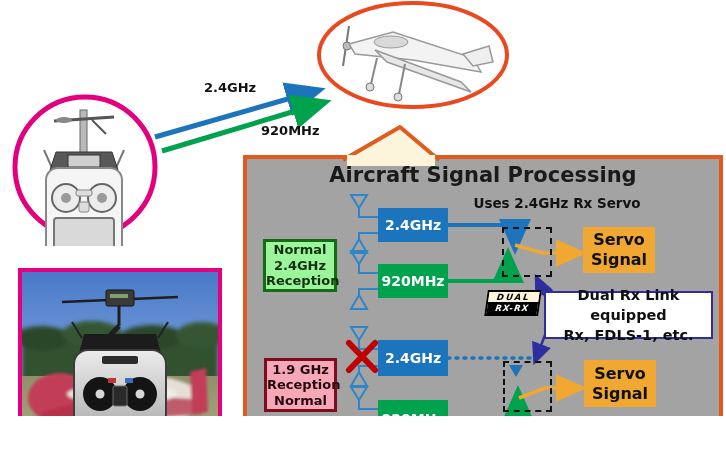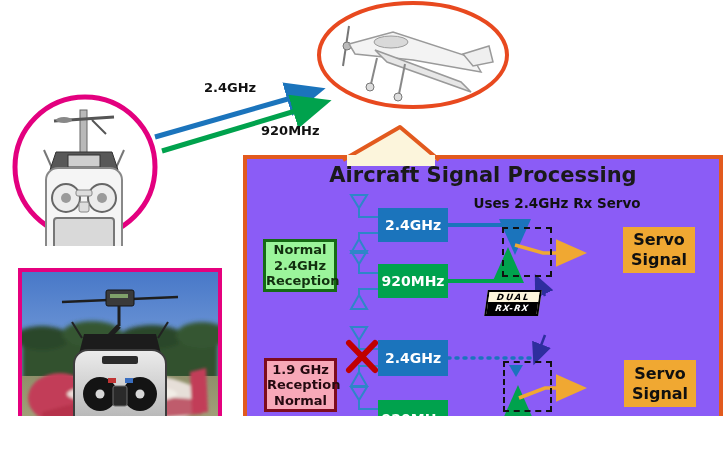--- a/index.html
+++ b/index.html
@@ -5,21 +5,21 @@
   html,body{margin:0;padding:0;background:#fff;}
   body{font-family:"DejaVu Sans","Liberation Sans",sans-serif;}
   #stage{position:relative;width:726px;height:416px;background:#fff;overflow:hidden;}
   .abs{position:absolute;}
 
   
   .link-label{position:absolute;font-size:13px;font-weight:bold;color:#111;}
 
   
   #panel{position:absolute;left:243px;top:155px;width:472px;height:305px;
-         background:#8b5cf6;border:4px solid #E25A1E;}
+         background:#a3a3a3;border:4px solid #E25A1E;}
   #panel-tail{position:absolute;left:330px;top:118px;width:120px;height:48px;z-index:5;}
   .panel-title{position:absolute;left:0;top:4px;width:100%;text-align:center;
                font-size:21px;font-weight:bold;color:#1a1a1a;letter-spacing:0px;}
 
   .case-box{position:absolute;text-align:center;font-weight:bold;font-size:13px;line-height:15.5px;
             display:flex;flex-direction:column;justify-content:center;}
   #normal-box{left:16px;top:68px;width:68px;height:47px;background:#9BF59B;
               border:3px solid #156B15;color:#12300f;margin-top:12px;}
   #failure-box{left:17px;top:199px;width:67px;height:48px;background:#F7A8B8;
                border:3px solid #7D0C1E;color:#240a10;}
@@ -31,21 +31,21 @@
   #rx24-n{top:49px;height:34px;}
   #rx920-n{top:105px;height:34px;}
   #rx24-f{top:181px;height:36px;}
   #rx920-f{top:241px;height:37px;}
 
   .switch-box{position:absolute;border:2px dashed #111;background:transparent;}
   #switch1{left:255px;top:68px;width:46px;height:46px;}
   #switch2{left:256px;top:202px;width:45px;height:47px;}
 
   .servo-box{position:absolute;width:72px;background:#F0A832;color:#101010;text-align:center;
-             font-weight:bold;font-size:16px;line-height:20px;display:flex;flex-direction:column;justify-content:center;margin-left:40px;}
+             font-weight:bold;font-size:16px;line-height:20px;display:flex;flex-direction:column;justify-content:center;}
   #servo1{left:336px;top:68px;height:46px;}
   #servo2{left:337px;top:201px;height:47px;}
 
   .uses-text{position:absolute;font-size:13.5px;font-weight:bold;color:#111;width:220px;text-align:center;}
   #uses24{left:200px;top:36px;}
   #uses920{left:207px;top:262px;}
 
   #dual-note{position:absolute;left:297px;top:132px;width:165px;height:44px;background:#fff;
              border:2px solid #2E2E9E;color:#101010;font-size:14.5px;font-weight:bold;
              text-align:center;line-height:20px;display:flex;flex-direction:column;justify-content:center;}
@@ -216,20 +216,24 @@
       <span>Servo</span>
       <span>Signal</span>
     </div>
     <div id="servo2" class="servo-box">
       <span>Servo</span>
       <span>Signal</span>
     </div>
 
     <div id="uses24" class="uses-text">Uses 2.4GHz Rx Servo</div>
 
+    <div id="dual-note">
+      <span>Dual Rx Link equipped</span>
+      <span>Rx, FDLS-1, etc.</span>
+    </div>
 
     <div id="dual-logo">
       <div class="logo-top">DUAL</div>
       <div class="logo-bottom">RX-RX</div>
     </div>
   </div>
 
   <div id="photo">
     <svg width="196" height="194" viewBox="0 0 196 194">
       <defs>

